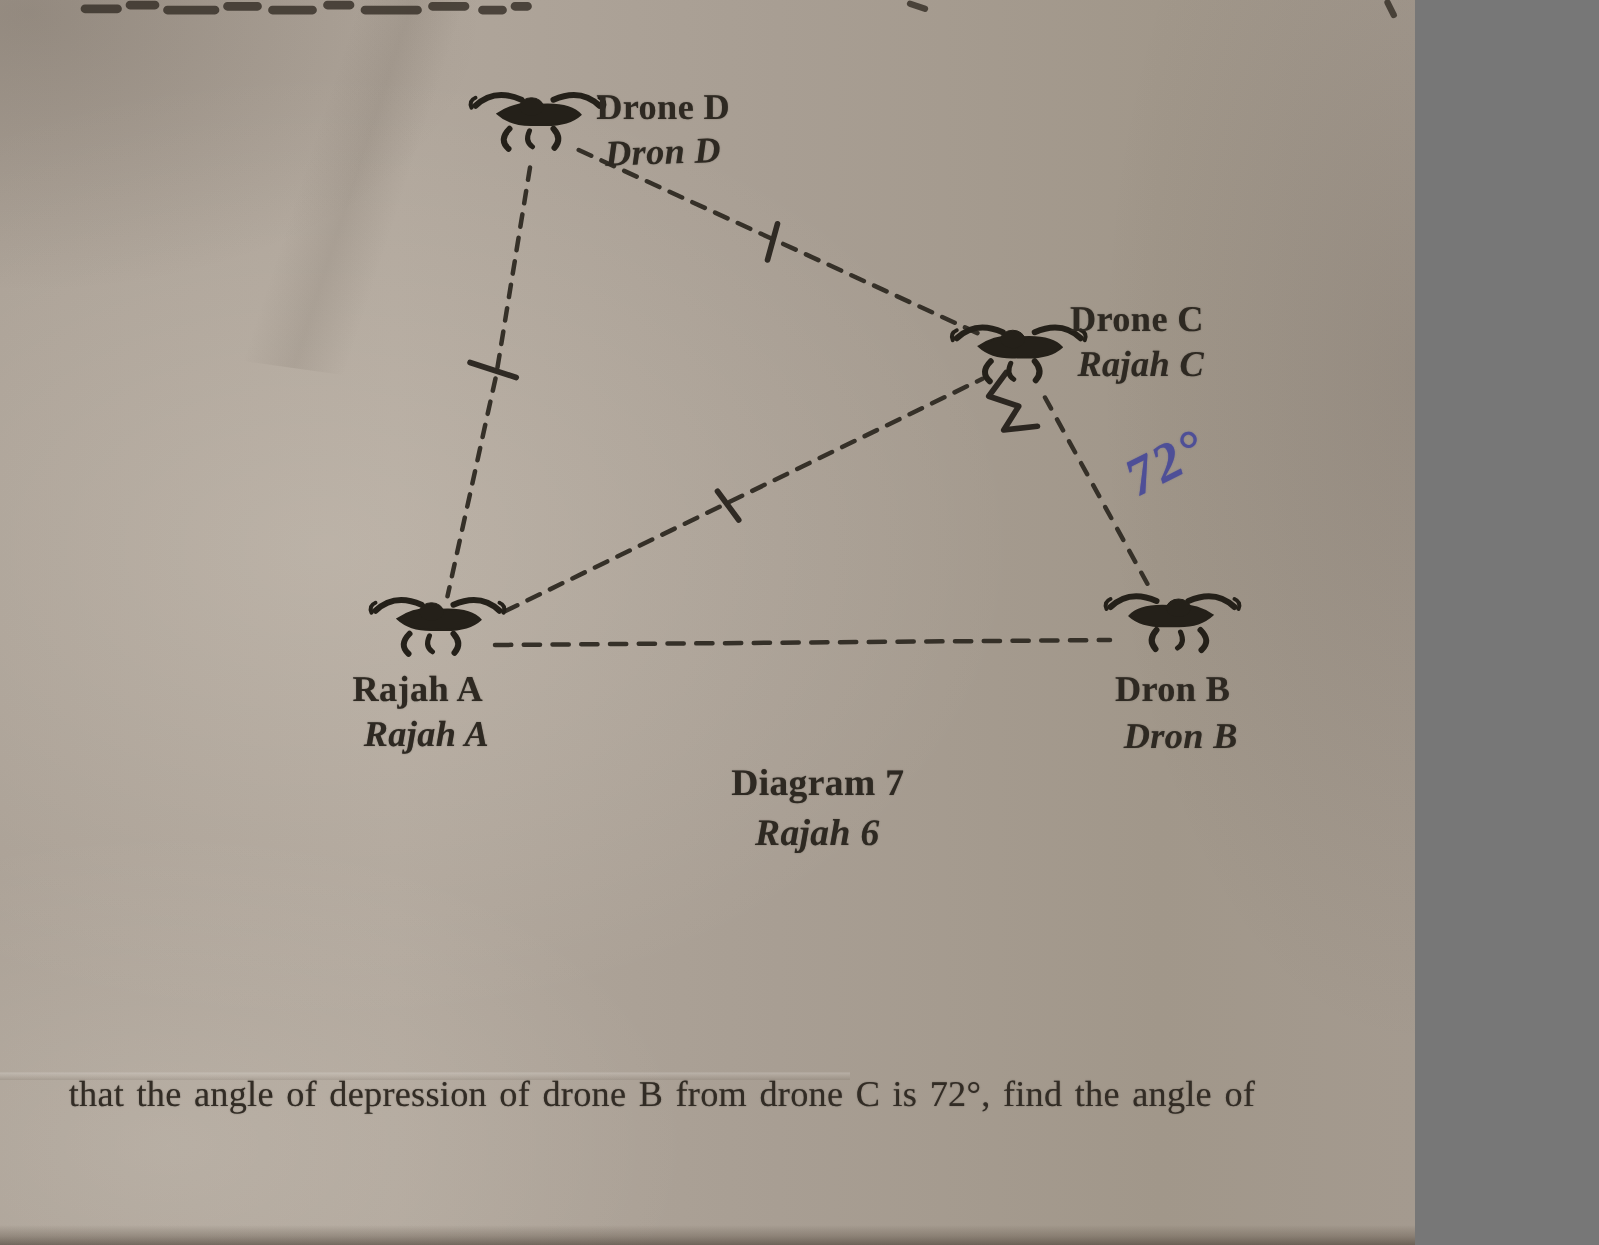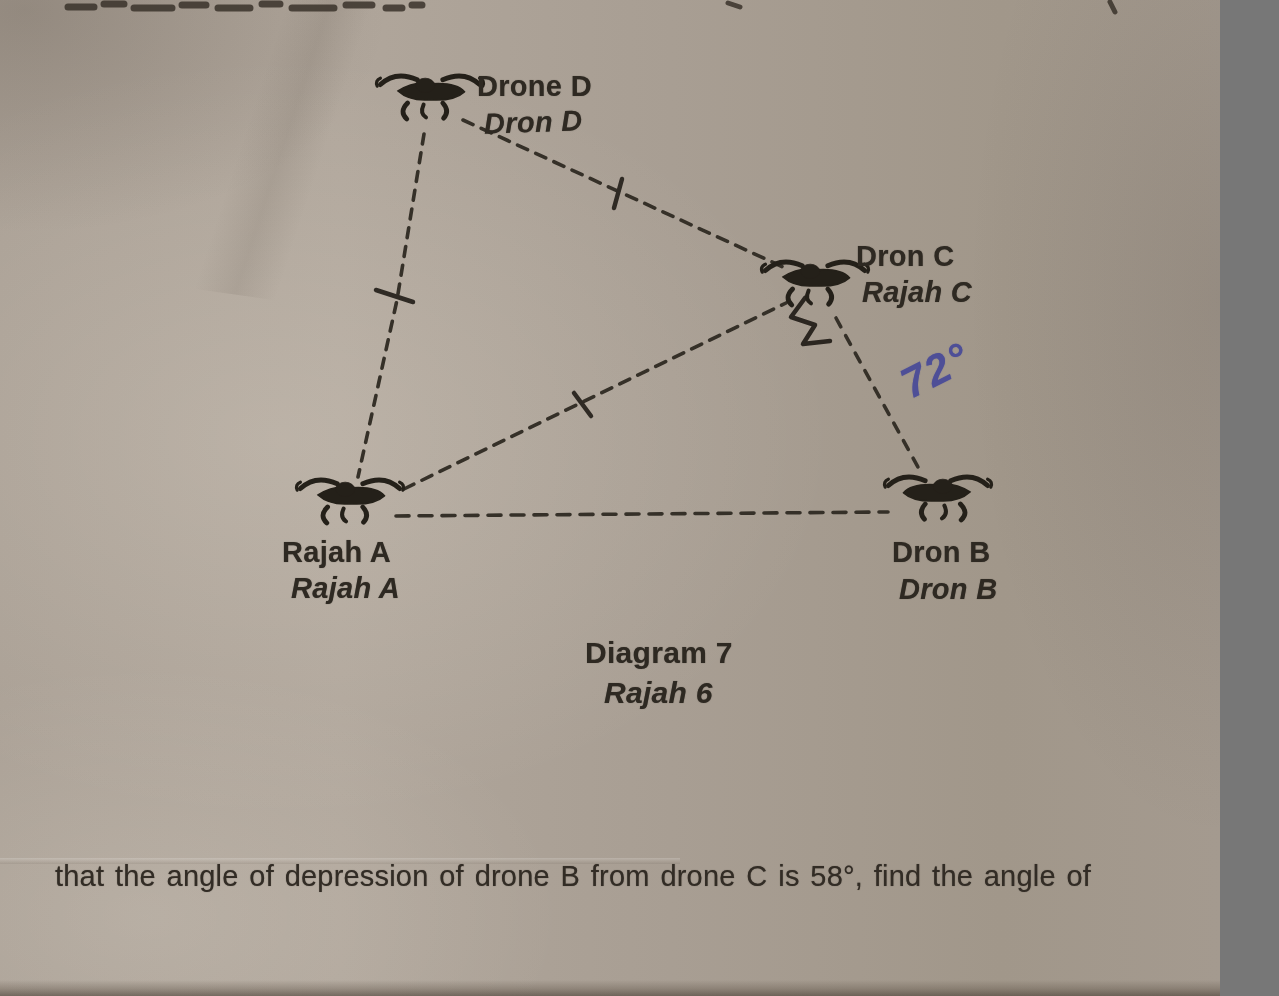--- a/index.html
+++ b/index.html
@@ -1,20 +1,20 @@
 <!DOCTYPE html>
 <html><head>
 <meta charset="utf-8">
 <style>
   html,body{margin:0;padding:0;background:#777;}
   .photo{
     position:relative;
-    width:1220px;height:996px;
+    width:1132px;height:996px;
     overflow:hidden;
-    font-family:Liberation Sans, sans-serif;
+    font-family:Liberation Serif, serif;
     background:
       radial-gradient(520px 320px at 2% 1%, rgba(55,46,38,0.20), rgba(55,46,38,0) 70%),
       radial-gradient(420px 900px at 100% 30%, rgba(60,52,44,0.14), rgba(60,52,44,0) 60%),
       radial-gradient(900px 620px at 23% 44%, rgba(255,248,236,0.16), rgba(255,248,236,0) 62%),
       radial-gradient(700px 420px at 12% 92%, rgba(255,250,240,0.14), rgba(255,250,240,0) 60%),
       linear-gradient(90deg,#aaa095 0%,#b0a69b 28%,#a89e93 55%,#a1978a 82%,#a49a8f 100%);
   }
   .shade{position:absolute;pointer-events:none;}
   .wrinkle-topleft{
     left:210px;top:-20px;width:150px;height:320px;
@@ -33,21 +33,21 @@
   .lbl{
     position:absolute;
     color:#2e2922;
     font-size:29px;
     letter-spacing:0.3px;
     white-space:nowrap;
     text-shadow:0 0 1px rgba(46,41,34,0.55);
   }
   .lbl.en{font-weight:700;}
   .lbl.ms{font-weight:700;font-style:italic;}
-  .caption{font-weight:700;font-size:30px;margin-top:26px;}
+  .caption{font-weight:700;font-size:30px;}
   .caption.ms{font-style:italic;}
   .angle-note{
     position:absolute;
     left:900px;top:346px;
     font-size:43px;
     font-style:italic;
     font-weight:700;
     color:#4e4f97;
     transform:rotate(-27deg);
     text-shadow:0 0 1px rgba(78,79,151,0.75);
@@ -113,31 +113,31 @@
 
     <use href="#droneSym" transform="translate(374,63) scale(0.8)"></use>
     <use href="#droneSym" transform="translate(759,249) scale(0.8)"></use>
     <use href="#droneSym" transform="translate(294,467) scale(0.8)"></use>
     <use href="#droneSym" transform="translate(994,464) scale(-0.8,0.8)"></use>
   </svg>
 
   <div class="lbl en" style="left:477px;top:70px;">Drone D</div>
   <div class="lbl ms" style="left:484px;top:106px;transform:rotate(-2deg);">Dron D</div>
 
-  <div class="lbl en" style="left:856px;top:240px;">Dron C</div>
+  <div class="lbl en" style="left:856px;top:240px;">Drone C</div>
   <div class="lbl ms" style="left:862px;top:276px;">Rajah C</div>
 
   <div class="lbl en" style="left:282px;top:536px;">Rajah A</div>
   <div class="lbl ms" style="left:291px;top:572px;">Rajah A</div>
 
   <div class="lbl en" style="left:892px;top:536px;">Dron B</div>
   <div class="lbl ms" style="left:899px;top:573px;">Dron B</div>
 
   <div class="angle-note">72°</div>
 
   <div class="lbl caption en" style="left:585px;top:610px;">Diagram 7</div>
   <div class="lbl caption ms" style="left:604px;top:650px;">Rajah 6</div>
 
-  <div class="qline" id="q2">that the angle of depression of drone B from drone C is 58°, find the angle of</div>
+  <div class="qline" id="q2">that the angle of depression of drone B from drone C is 72°, find the angle of</div>
 
   <div class="shade crease-line"></div>
   <div class="shade bottom-strip"></div>
 </div>
 
 </body></html>

